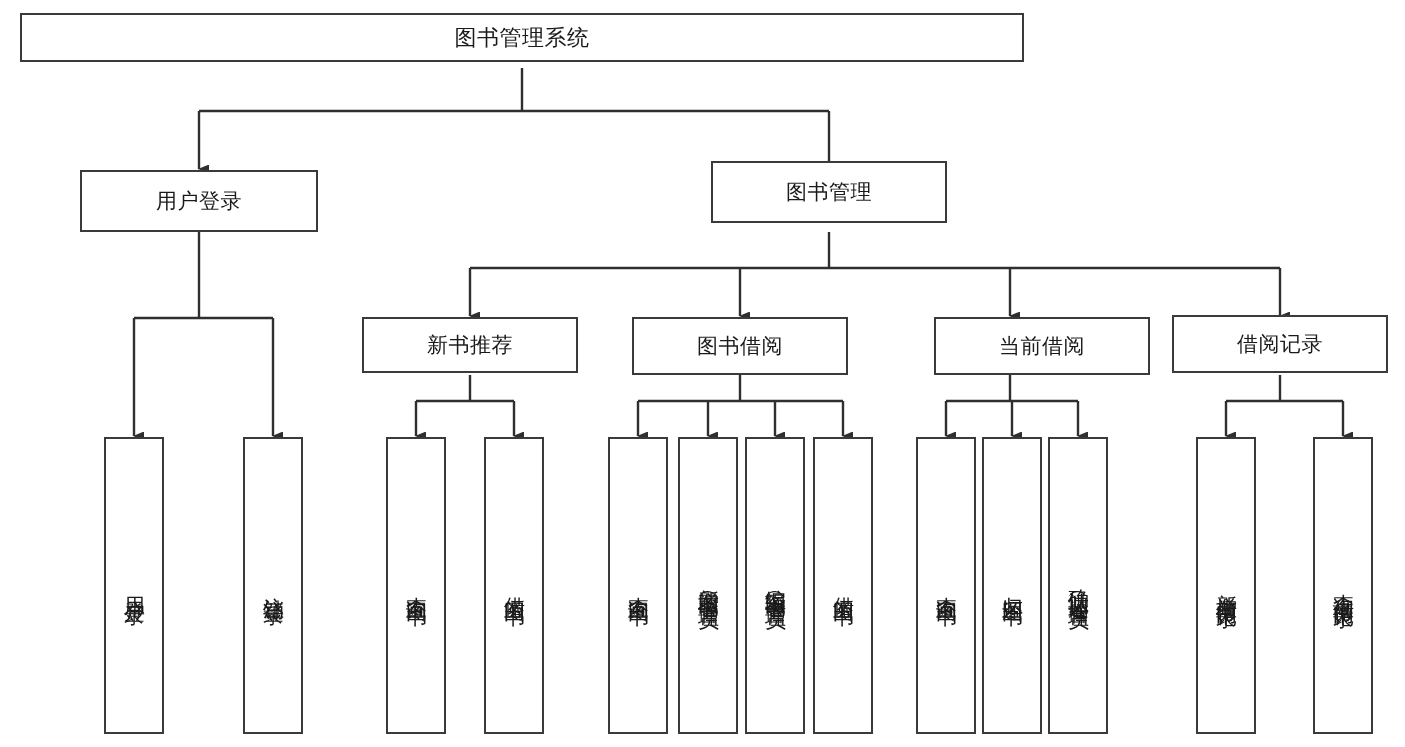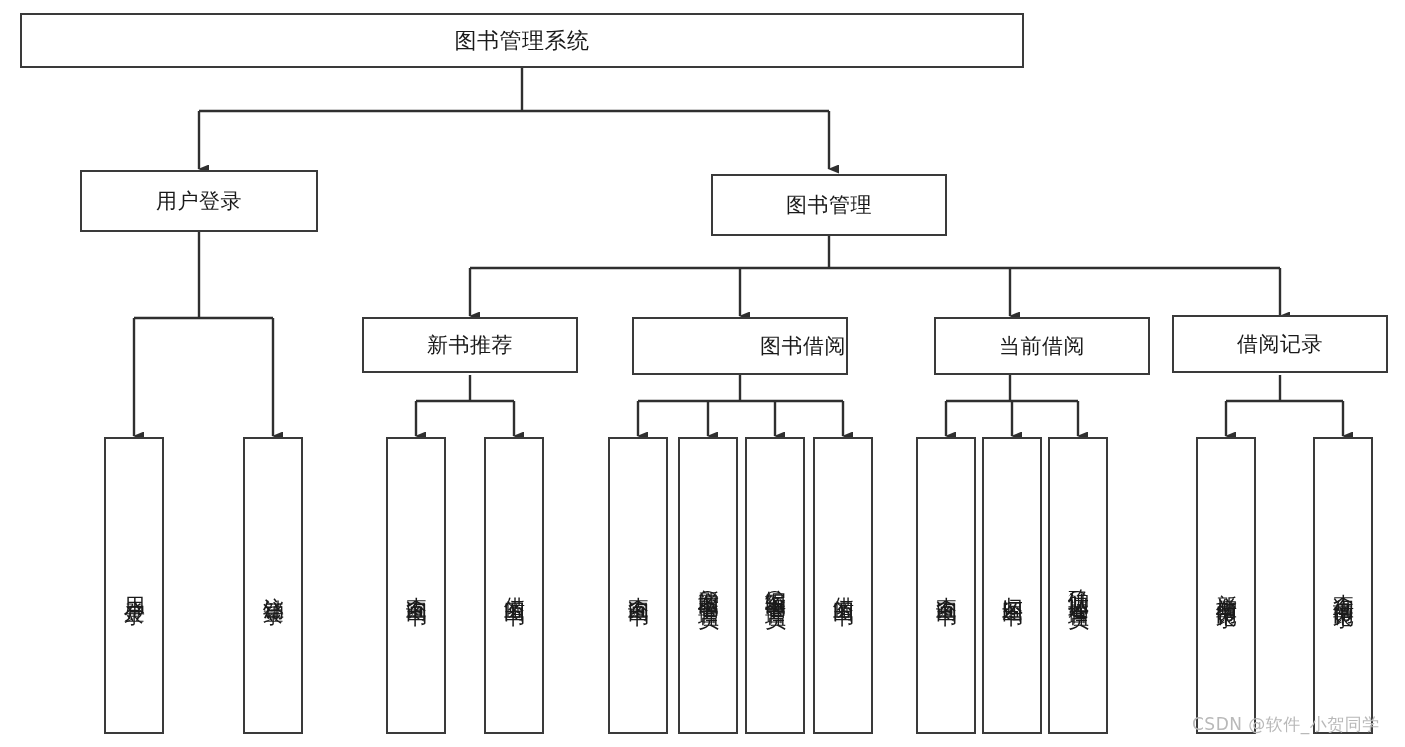--- a/index.html
+++ b/index.html
@@ -102,33 +102,33 @@
         <path d="M1012,401 L1012,436" marker-end="url(#arrowhead)"></path>
         <path d="M1078,401 L1078,436" marker-end="url(#arrowhead)"></path>
         <path d="M1280,375 L1280,401"></path>
         <path d="M1226,401 L1343,401"></path>
         <path d="M1226,401 L1226,436" marker-end="url(#arrowhead)"></path>
         <path d="M1343,401 L1343,436" marker-end="url(#arrowhead)"></path>
       </g>
   </svg>
 
   <div id="node-layer">
-      <div class="node root" style="left: 20px; top: 13px; width: 1004px; height: 55px;">
+      <div class="node root" style="left: 20px; top: 13px; width: 1004px; height: 49px;">
         <span class="node-label">图书管理系统</span>
       </div>
       <div class="node" style="left: 80px; top: 170px; width: 238px; height: 62px;">
         <span class="node-label">用户登录</span>
       </div>
-      <div class="node" style="left: 711px; top: 174px; width: 236px; height: 62px;">
+      <div class="node" style="left: 711px; top: 161px; width: 236px; height: 62px;">
         <span class="node-label">图书管理</span>
       </div>
       <div class="node" style="left: 362px; top: 317px; width: 216px; height: 56px;">
         <span class="node-label">新书推荐</span>
       </div>
-      <div class="node" style="left: 632px; top: 317px; width: 216px; height: 58px; justify-content: flex-end;">
+      <div class="node" style="left: 632px; top: 317px; width: 216px; height: 58px;">
         <span class="node-label">图书借阅</span>
       </div>
       <div class="node" style="left: 902px; top: 317px; width: 216px; height: 58px; margin-left: 32px;">
         <span class="node-label">当前借阅</span>
       </div>
       <div class="node" style="left: 1172px; top: 315px; width: 216px; height: 58px;">
         <span class="node-label">借阅记录</span>
       </div>
       <div class="node vertical" style="left: 104px; top: 437px; width: 60px; height: 297px;">
         <span class="node-label">用户登录</span>
@@ -164,15 +164,14 @@
         <span class="node-label">确认归还（管理员）</span>
       </div>
       <div class="node vertical" style="left: 1196px; top: 437px; width: 60px; height: 297px;">
         <span class="node-label">新增借阅记录</span>
       </div>
       <div class="node vertical" style="left: 1313px; top: 437px; width: 60px; height: 297px;">
         <span class="node-label">查询借阅记录</span>
       </div>
     </div>
 
-  <div class="watermark" style="left:1192px; top:713px;">CSDN @软件_小贺同学</div>
 
 </div>
 
 </body></html>

